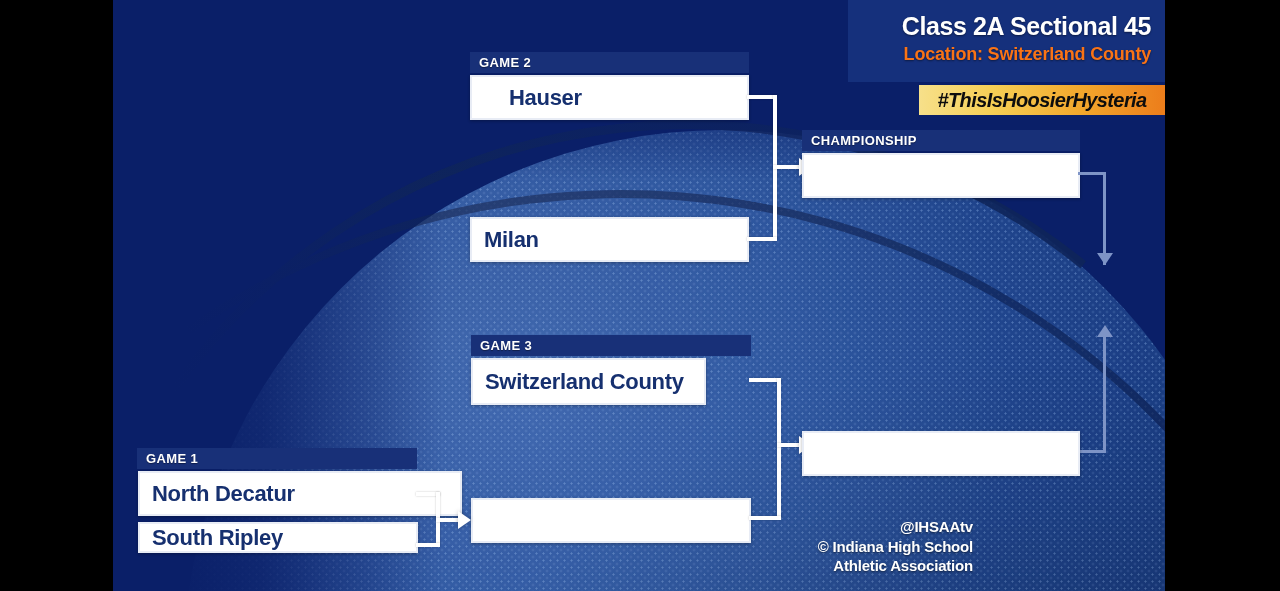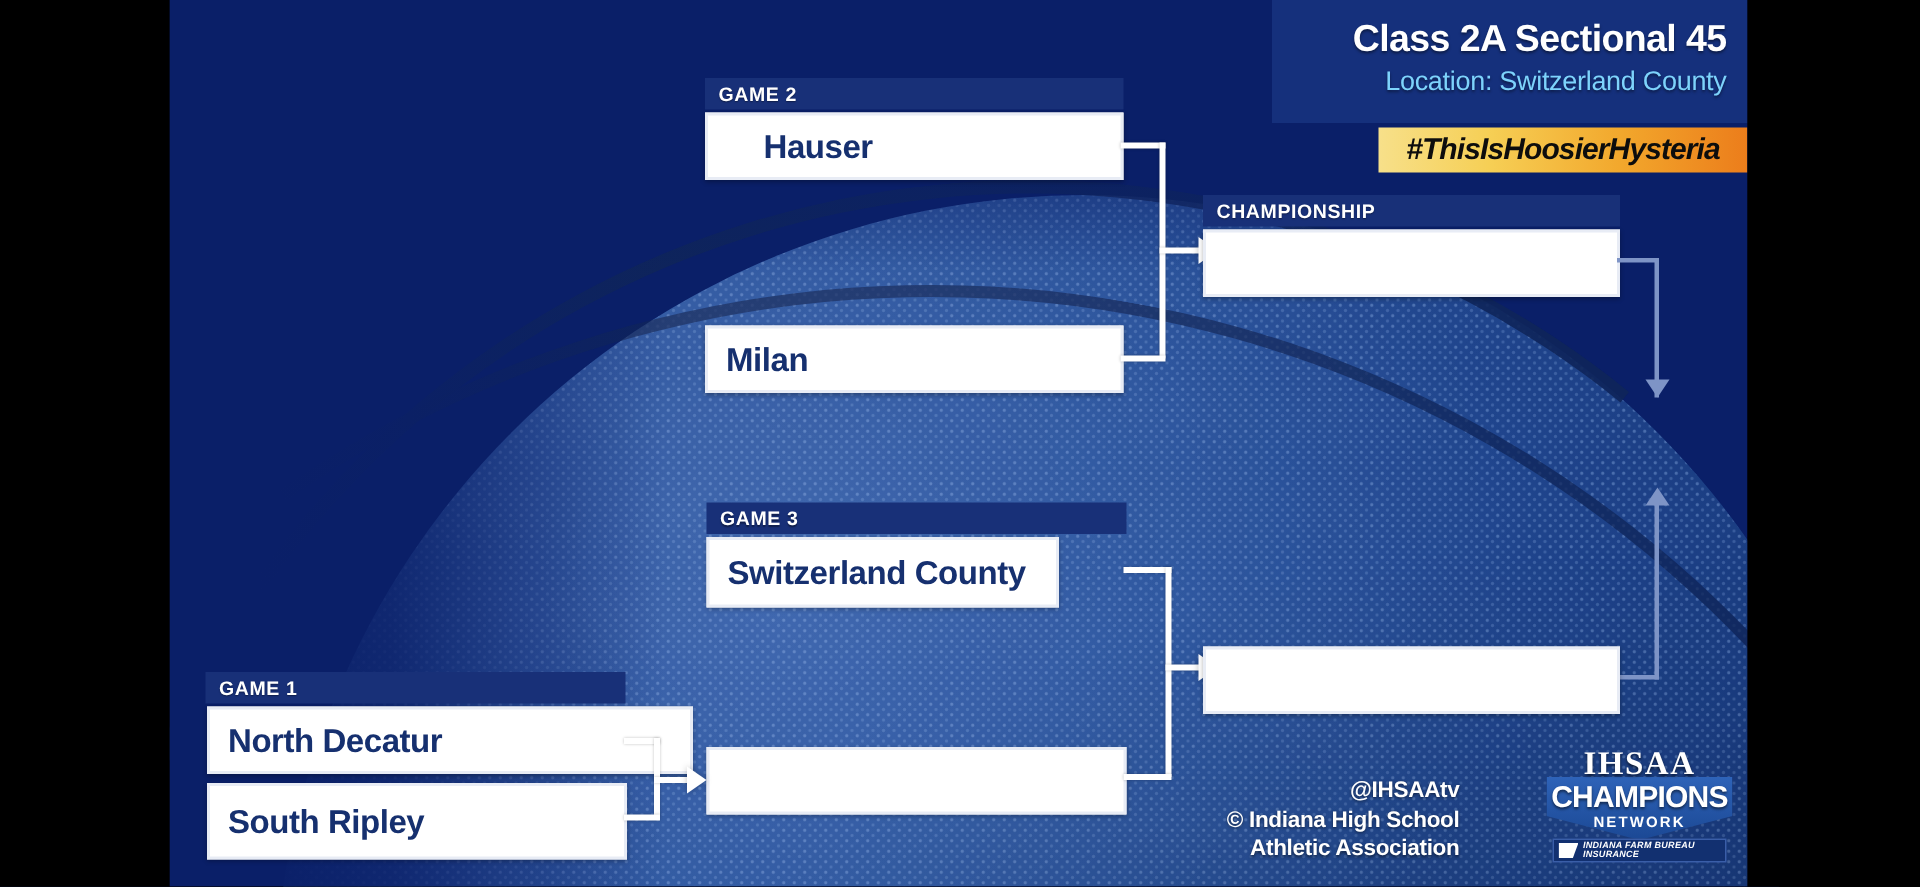--- a/index.html
+++ b/index.html
@@ -62,21 +62,21 @@
     background:#15307c;
   }
   .header-title{
     position:absolute;left:0;right:14px;top:12px;
     text-align:right;color:#fff;font-size:25px;font-weight:bold;
     letter-spacing:-.4px;white-space:nowrap;
     text-shadow:0 1px 2px rgba(0,0,0,.45);
   }
   .header-sub{
     position:absolute;left:0;right:14px;top:44px;
-    text-align:right;color:#7dd3fc;font-size:18px;font-weight:normal;
+    text-align:right;color:#f97316;font-size:18px;font-weight:bold;
     letter-spacing:-.2px;white-space:nowrap;
     text-shadow:0 1px 2px rgba(0,0,0,.45);
   }
   .hashtag{
     position:absolute;left:806px;top:85px;width:246px;height:30px;
     background:linear-gradient(to right,#f7e08a 0%,#f6cf55 30%,#f2a72c 66%,#ec7d1b 100%);
     display:flex;align-items:center;justify-content:center;
   }
   .hashtag span{
     color:#0d0d0d;font-size:20px;font-style:italic;font-weight:bold;
@@ -231,45 +231,35 @@
     <div class="arrow" style="left:686px;top:436px;"></div>
 
     <div class="slot empty" style="left:689px;top:431px;width:278px;height:45px;">
       
     </div>
 
     <div class="glabel" style="left:24px;top:448px;width:280px;">GAME 1</div>
     <div class="slot" style="left:25px;top:471px;width:324px;height:45px;">
       <span>North Decatur</span>
     </div>
-    <div class="slot" style="left:25px;top:522px;width:280px;height:51px;">
+    <div class="slot" style="left:25px;top:522px;width:280px;height:31px;">
       <span>South Ripley</span>
     </div>
 
     <div class="ln h" style="left:303px;top:492px;width:24px;"></div>
     <div class="ln v" style="left:323px;top:492px;height:52px;"></div>
     <div class="ln h" style="left:303px;top:543px;width:24px;"></div>
     <div class="ln h" style="left:323px;top:518px;width:24px;"></div>
     <div class="arrow" style="left:345px;top:511px;"></div>
 
     <div class="credits">
       <div>@IHSAAtv</div>
       <div>© Indiana High School</div>
       <div>Athletic Association</div>
     </div>
 
-    <div class="logo">
-      <div class="logo-shield"></div>
-      <div class="logo-ihsaa">IHSAA</div>
-      <div class="logo-champ">CHAMPIONS</div>
-      <div class="logo-net">NETWORK</div>
-      <div class="logo-ifb">
-        <i></i>
-        <span>INDIANA FARM BUREAU INSURANCE</span>
-      </div>
-    </div>
 
   </div>
 
   <div style="position:absolute;left:0;top:0;width:113px;height:591px;background:#000;"></div>
   <div style="position:absolute;left:1165px;top:0;width:115px;height:591px;background:#000;"></div>
 
 </div>
 
 </body></html>

